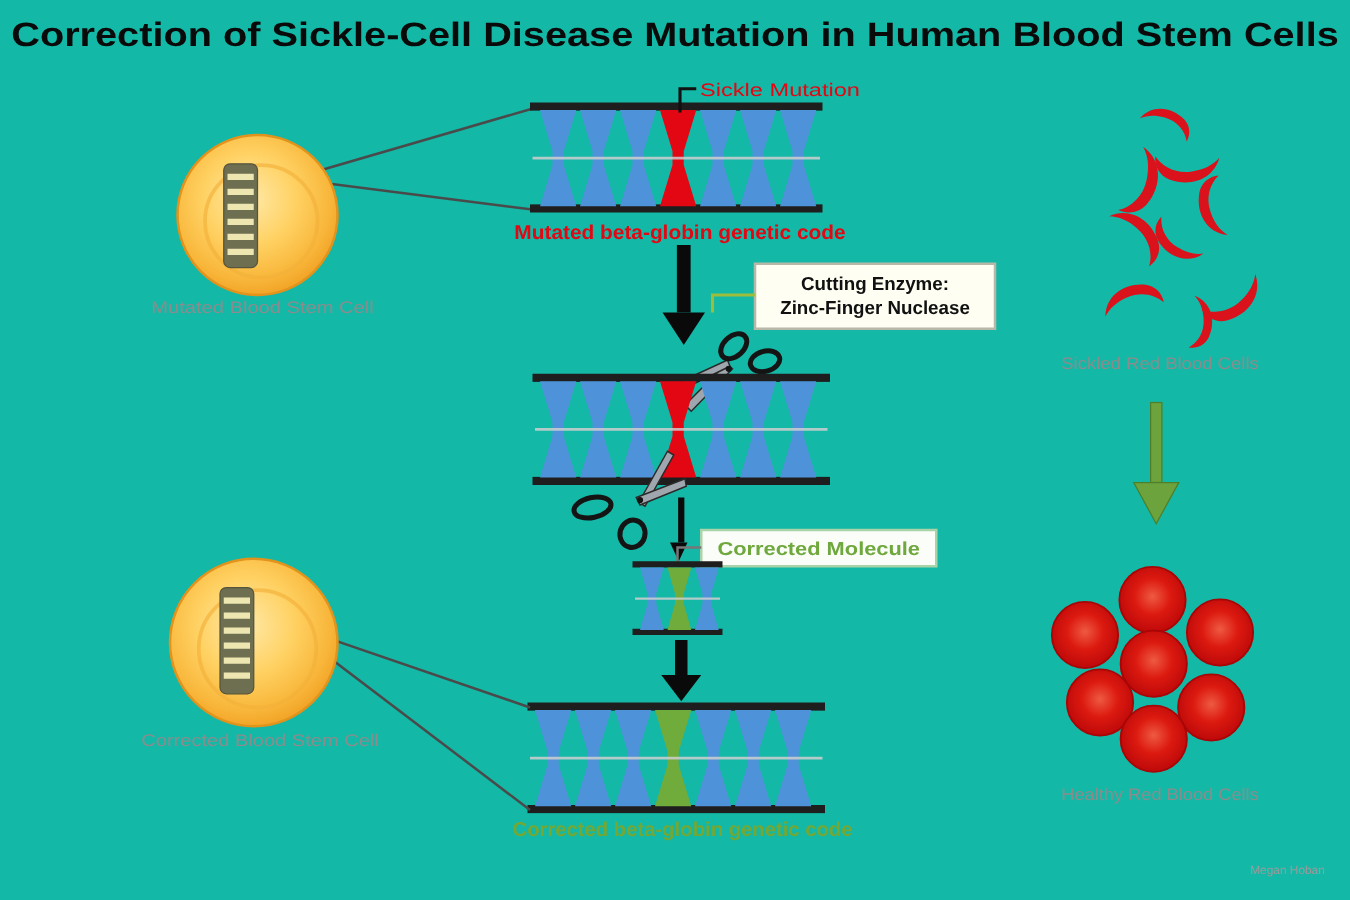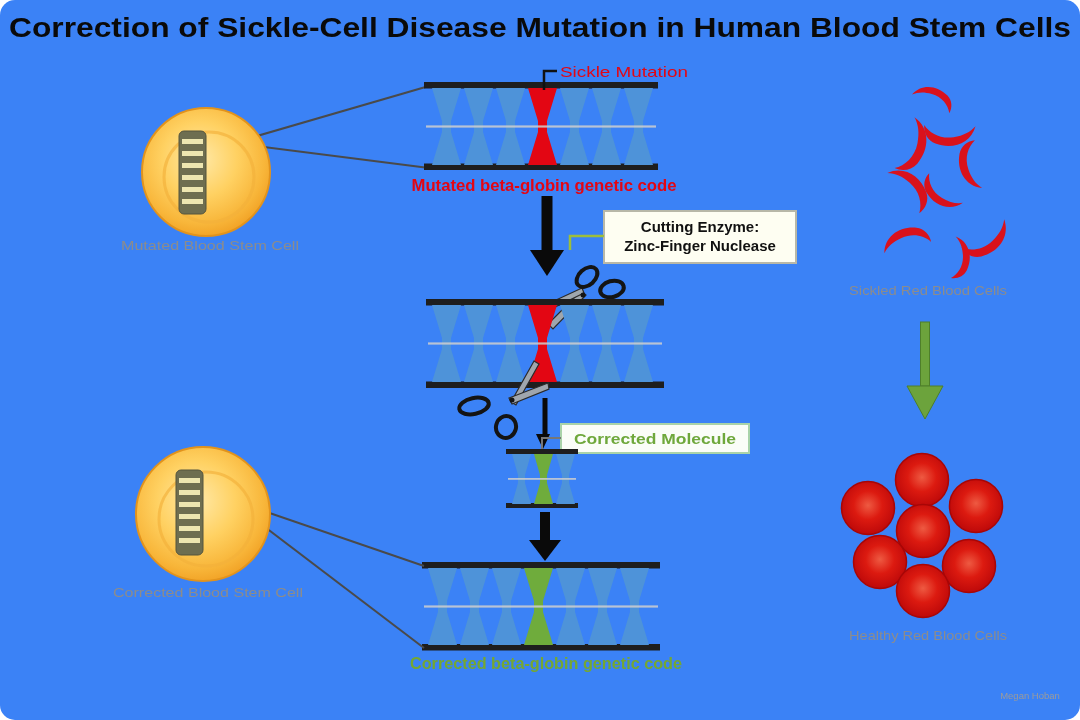--- a/index.html
+++ b/index.html
@@ -1,17 +1,17 @@
 <!DOCTYPE html>
 <html><head>
 <meta charset="utf-8">
 <style>
   html,body{margin:0;padding:0;background:#fff;}
-  #stage{position:relative;width:1080px;height:720px;background:#3b82f6;overflow:hidden;
-         font-family:"Liberation Sans",sans-serif;border-radius:15px;}
+  #stage{position:relative;width:1080px;height:720px;background:#14b8a6;overflow:hidden;
+         font-family:"Liberation Sans",sans-serif;}
   svg{display:block;}
   text{font-family:"Liberation Sans",sans-serif;}
   .title{font-weight:bold;font-size:27px;fill:#0a0a0a;}
   .grey-label{font-size:13.5px;fill:#8c8c8c;}
   .red-label{font-size:16px;font-weight:bold;fill:#e30613;}
   .green-label{font-size:16px;font-weight:bold;fill:#74a733;}
   .box-label{font-size:15px;font-weight:bold;fill:#111;}
   .small-red{font-size:14.5px;fill:#e30613;}
   .credit{font-size:9.5px;fill:#9b9b9b;}
 </style>

